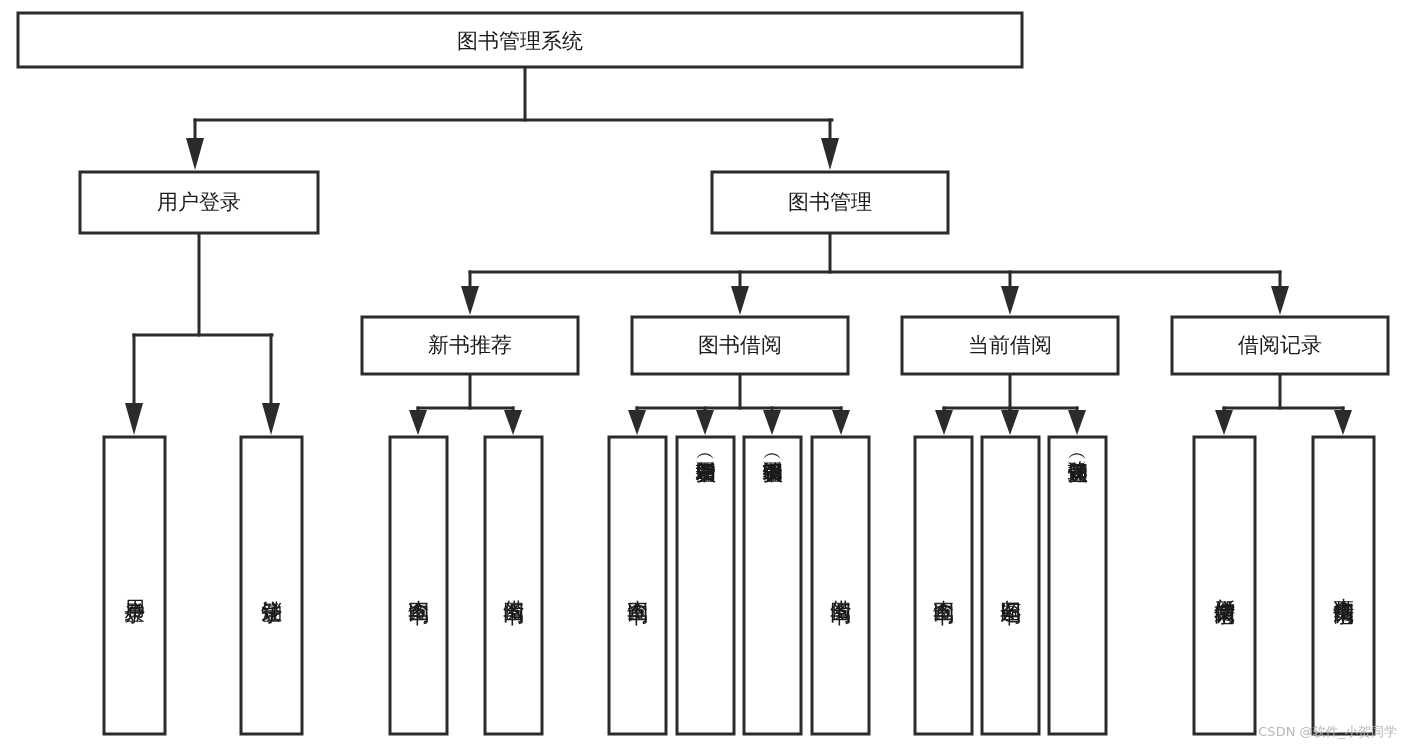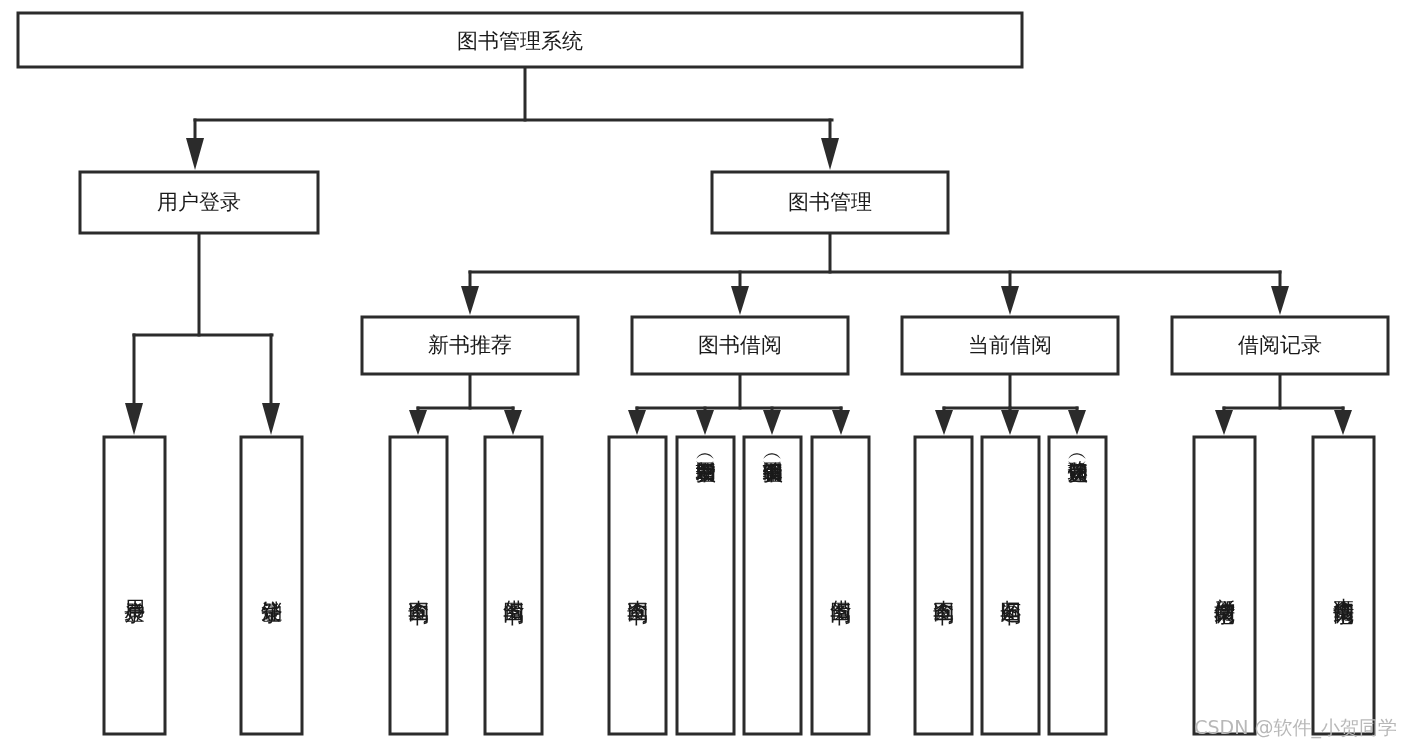--- a/index.html
+++ b/index.html
@@ -68,21 +68,21 @@
   }
   .leaf-label.tall {
     font-size: 20px;
     letter-spacing: 0.5px;
   }
   .watermark {
     position: absolute;
     right: 8px;
     bottom: 6px;
     font-family: "DejaVu Sans", "Liberation Sans", sans-serif;
-    font-size: 19px;
+    font-size: 13px;
     color: #b8b8b8;
     white-space: nowrap;
   }
 </style>
 </head>
 <body>
 
 <div id="diagram-root">
 
   <svg class="diagram-canvas" viewBox="0 0 1405 747">

